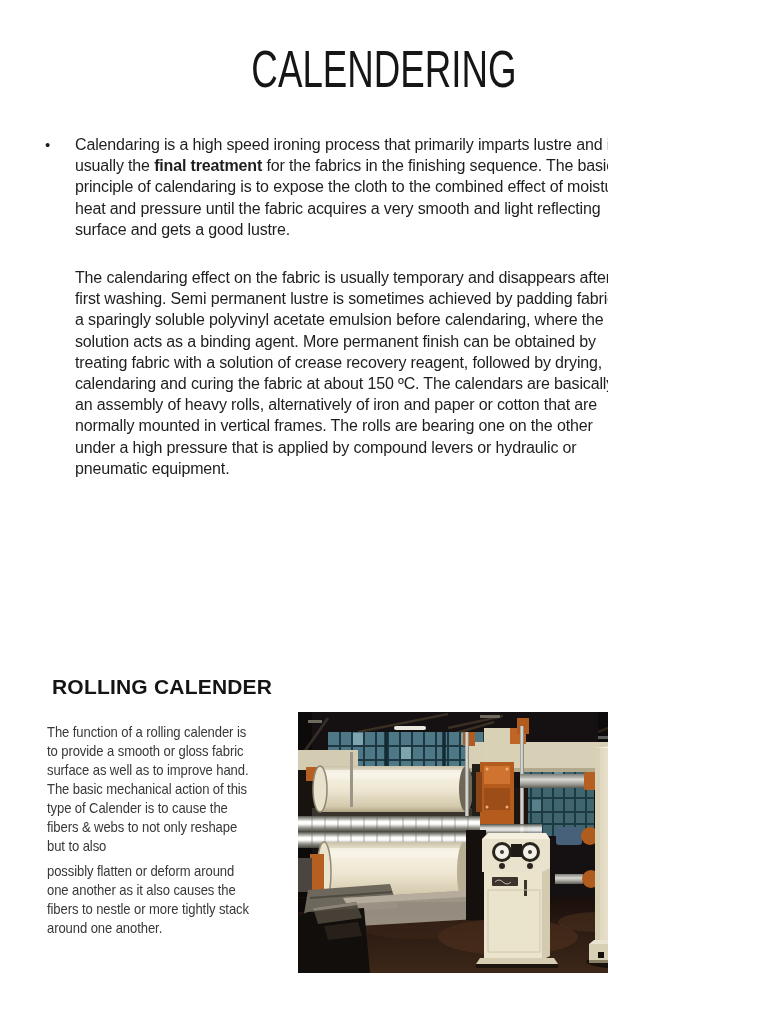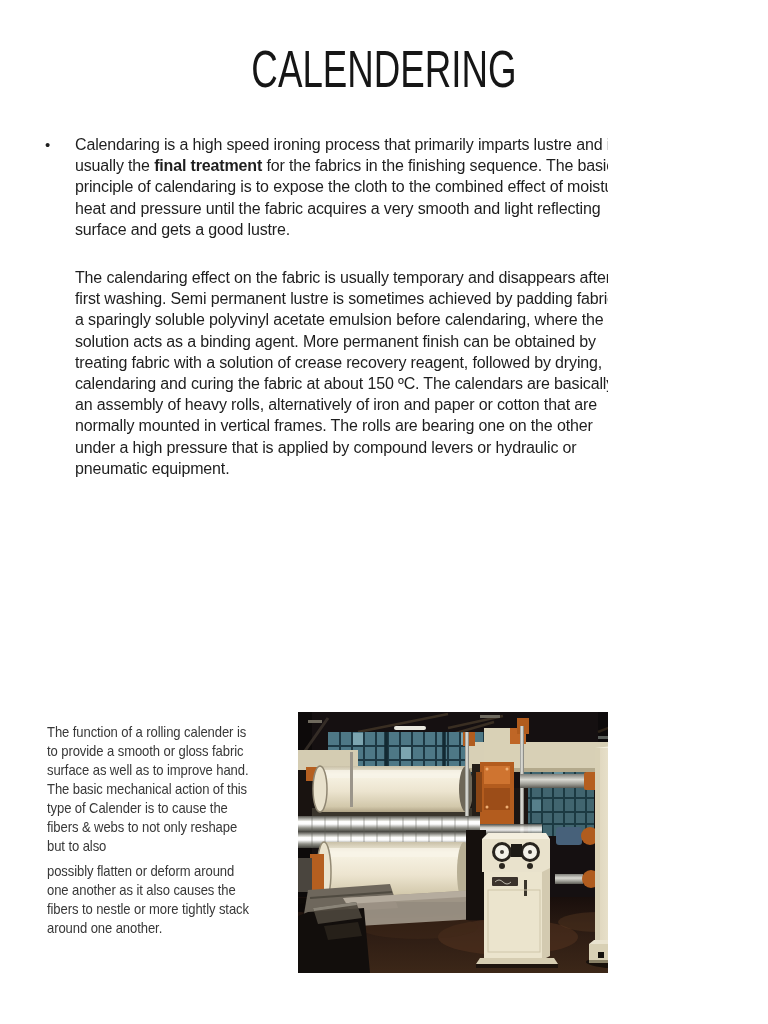--- a/index.html
+++ b/index.html
@@ -65,20 +65,21 @@
 solution acts as a binding agent. More permanent finish can be obtained by
 treating fabric with a solution of crease recovery reagent, followed by drying,
 calendaring and curing the fabric at about 150 ºC. The calendars are basically
 an assembly of heavy rolls, alternatively of iron and paper or cotton that are
 normally mounted in vertical frames. The rolls are bearing one on the other
 under a high pressure that is applied by compound levers or hydraulic or
 pneumatic equipment.</p>
     </div>
   </div>
 
+  <h2 class="section-heading">ROLLING CALENDER</h2>
 
   <div class="col-text">
     <p>The function of a rolling calender is
 to provide a smooth or gloss fabric
 surface as well as to improve hand.
 The basic mechanical action of this
 type of Calender is to cause the
 fibers &amp; webs to not only reshape
 but to also</p>
     <p>possibly flatten or deform around

